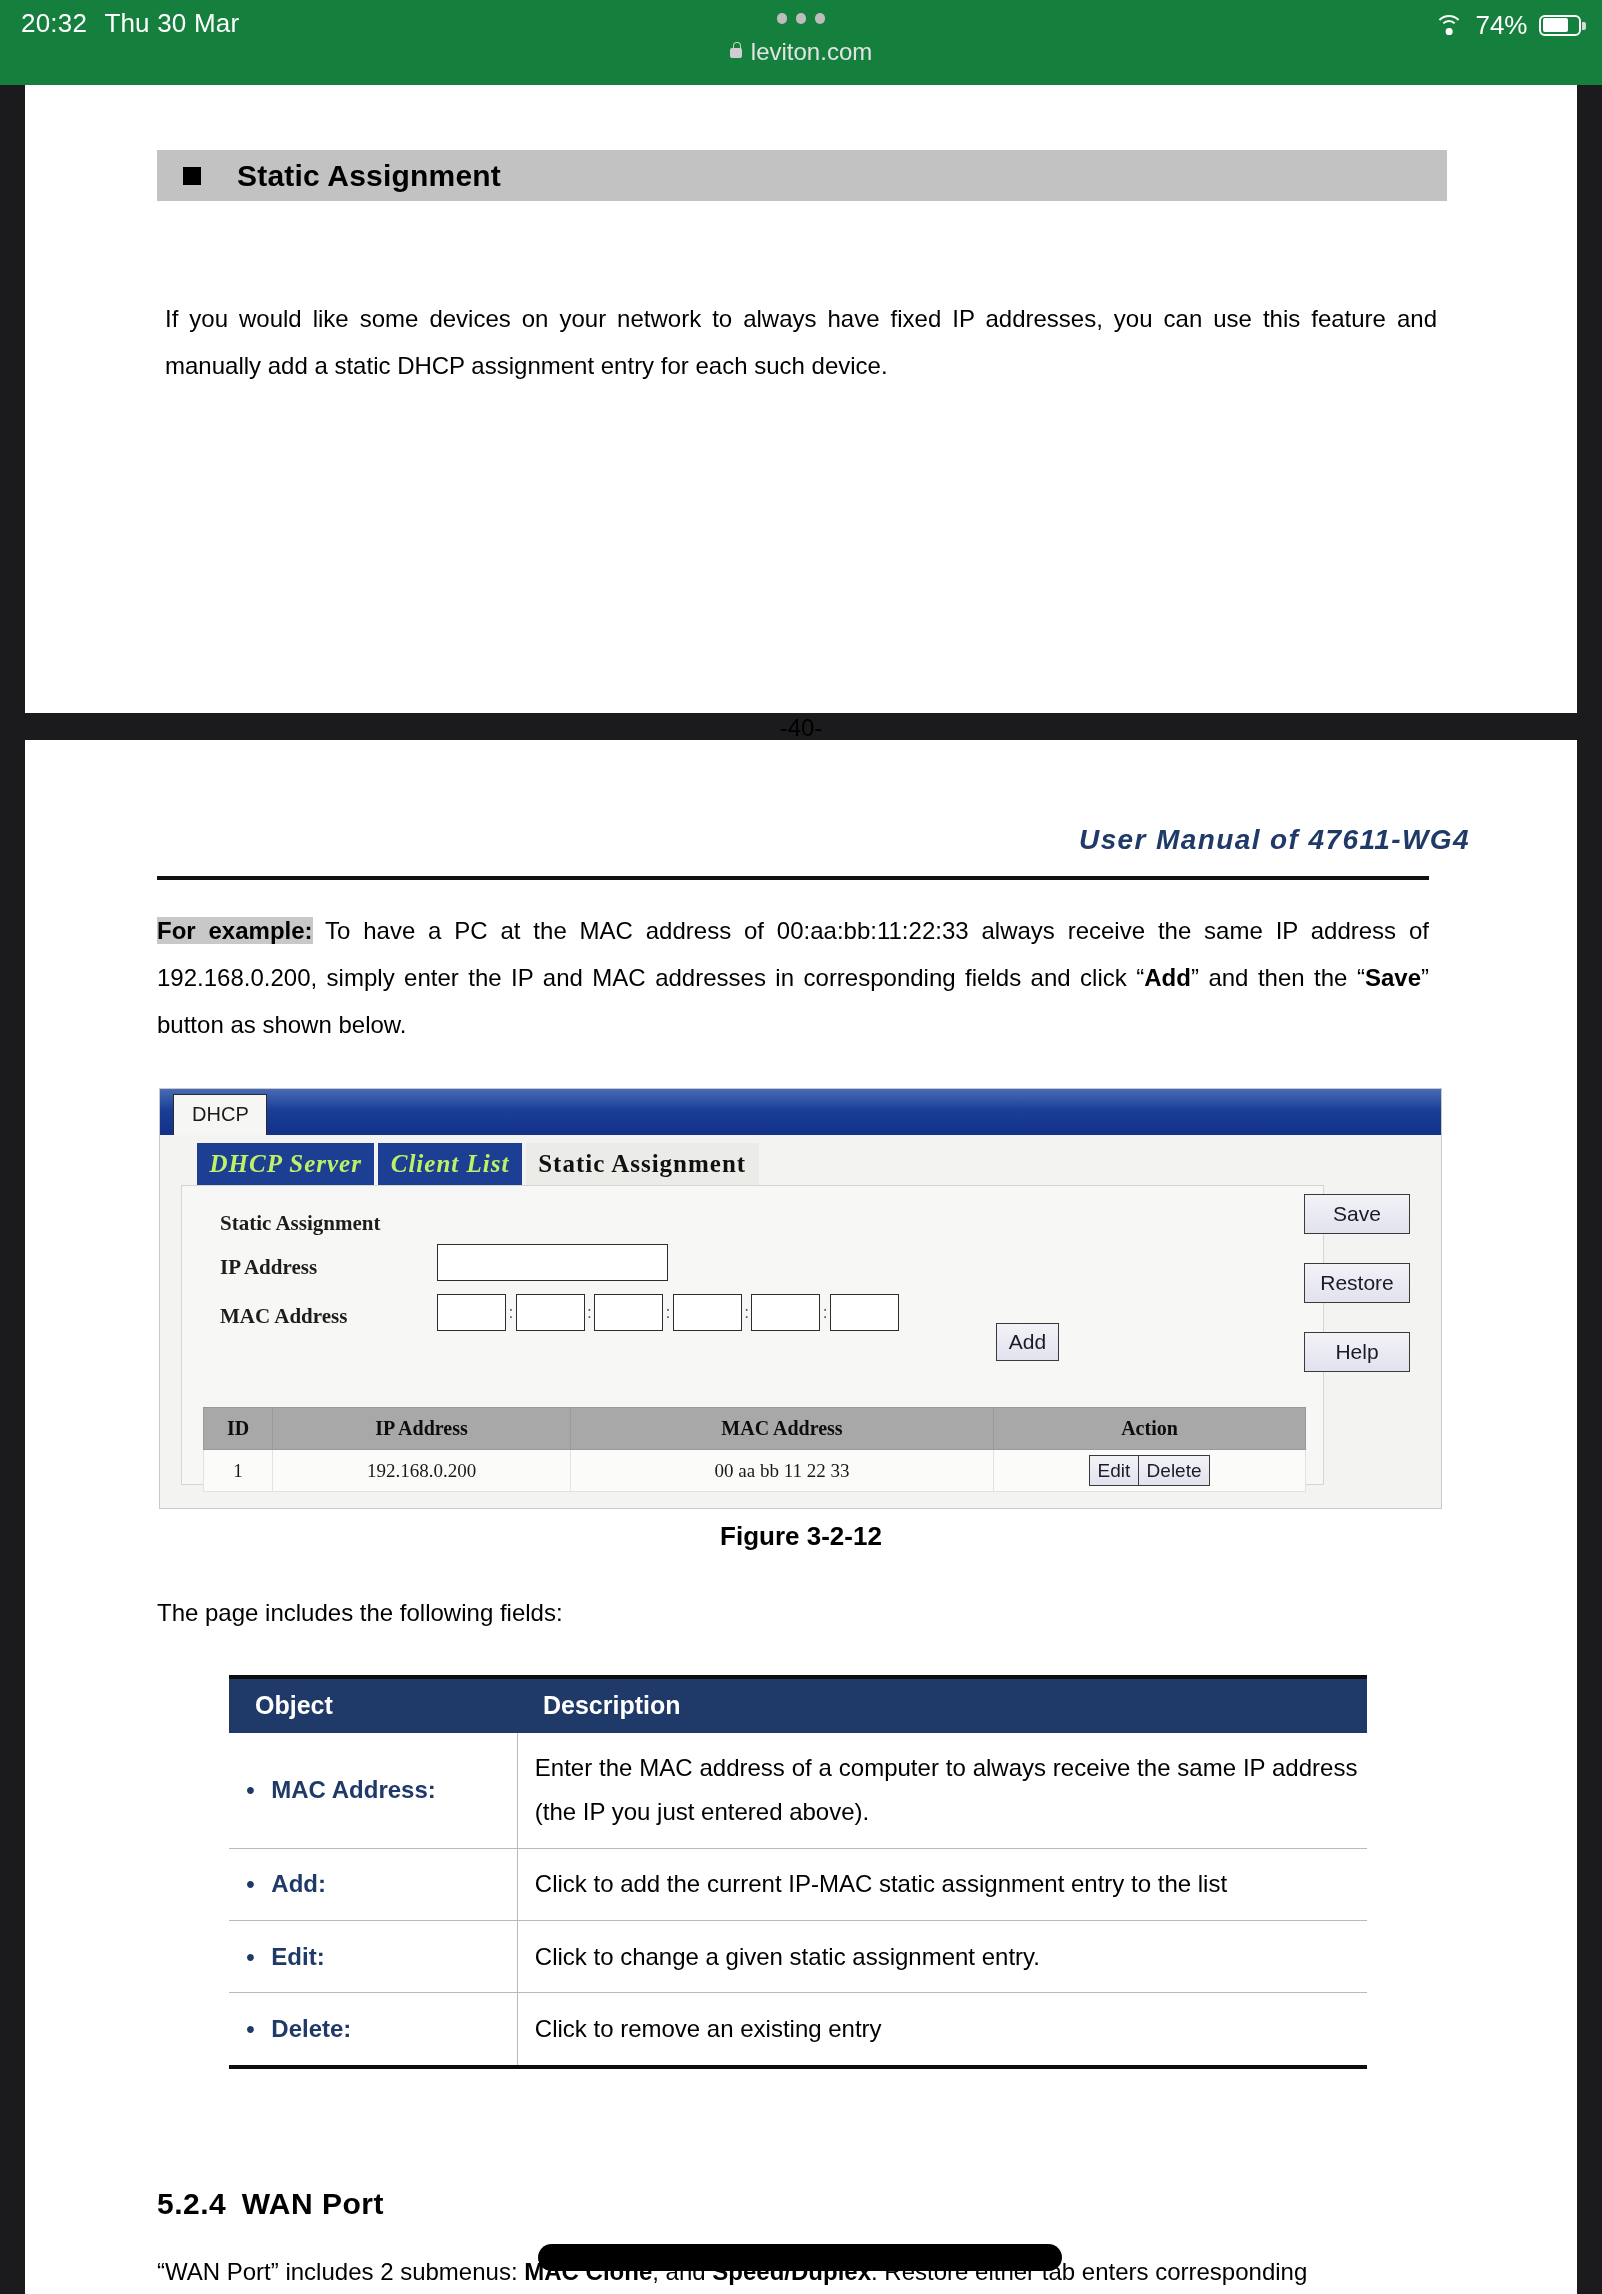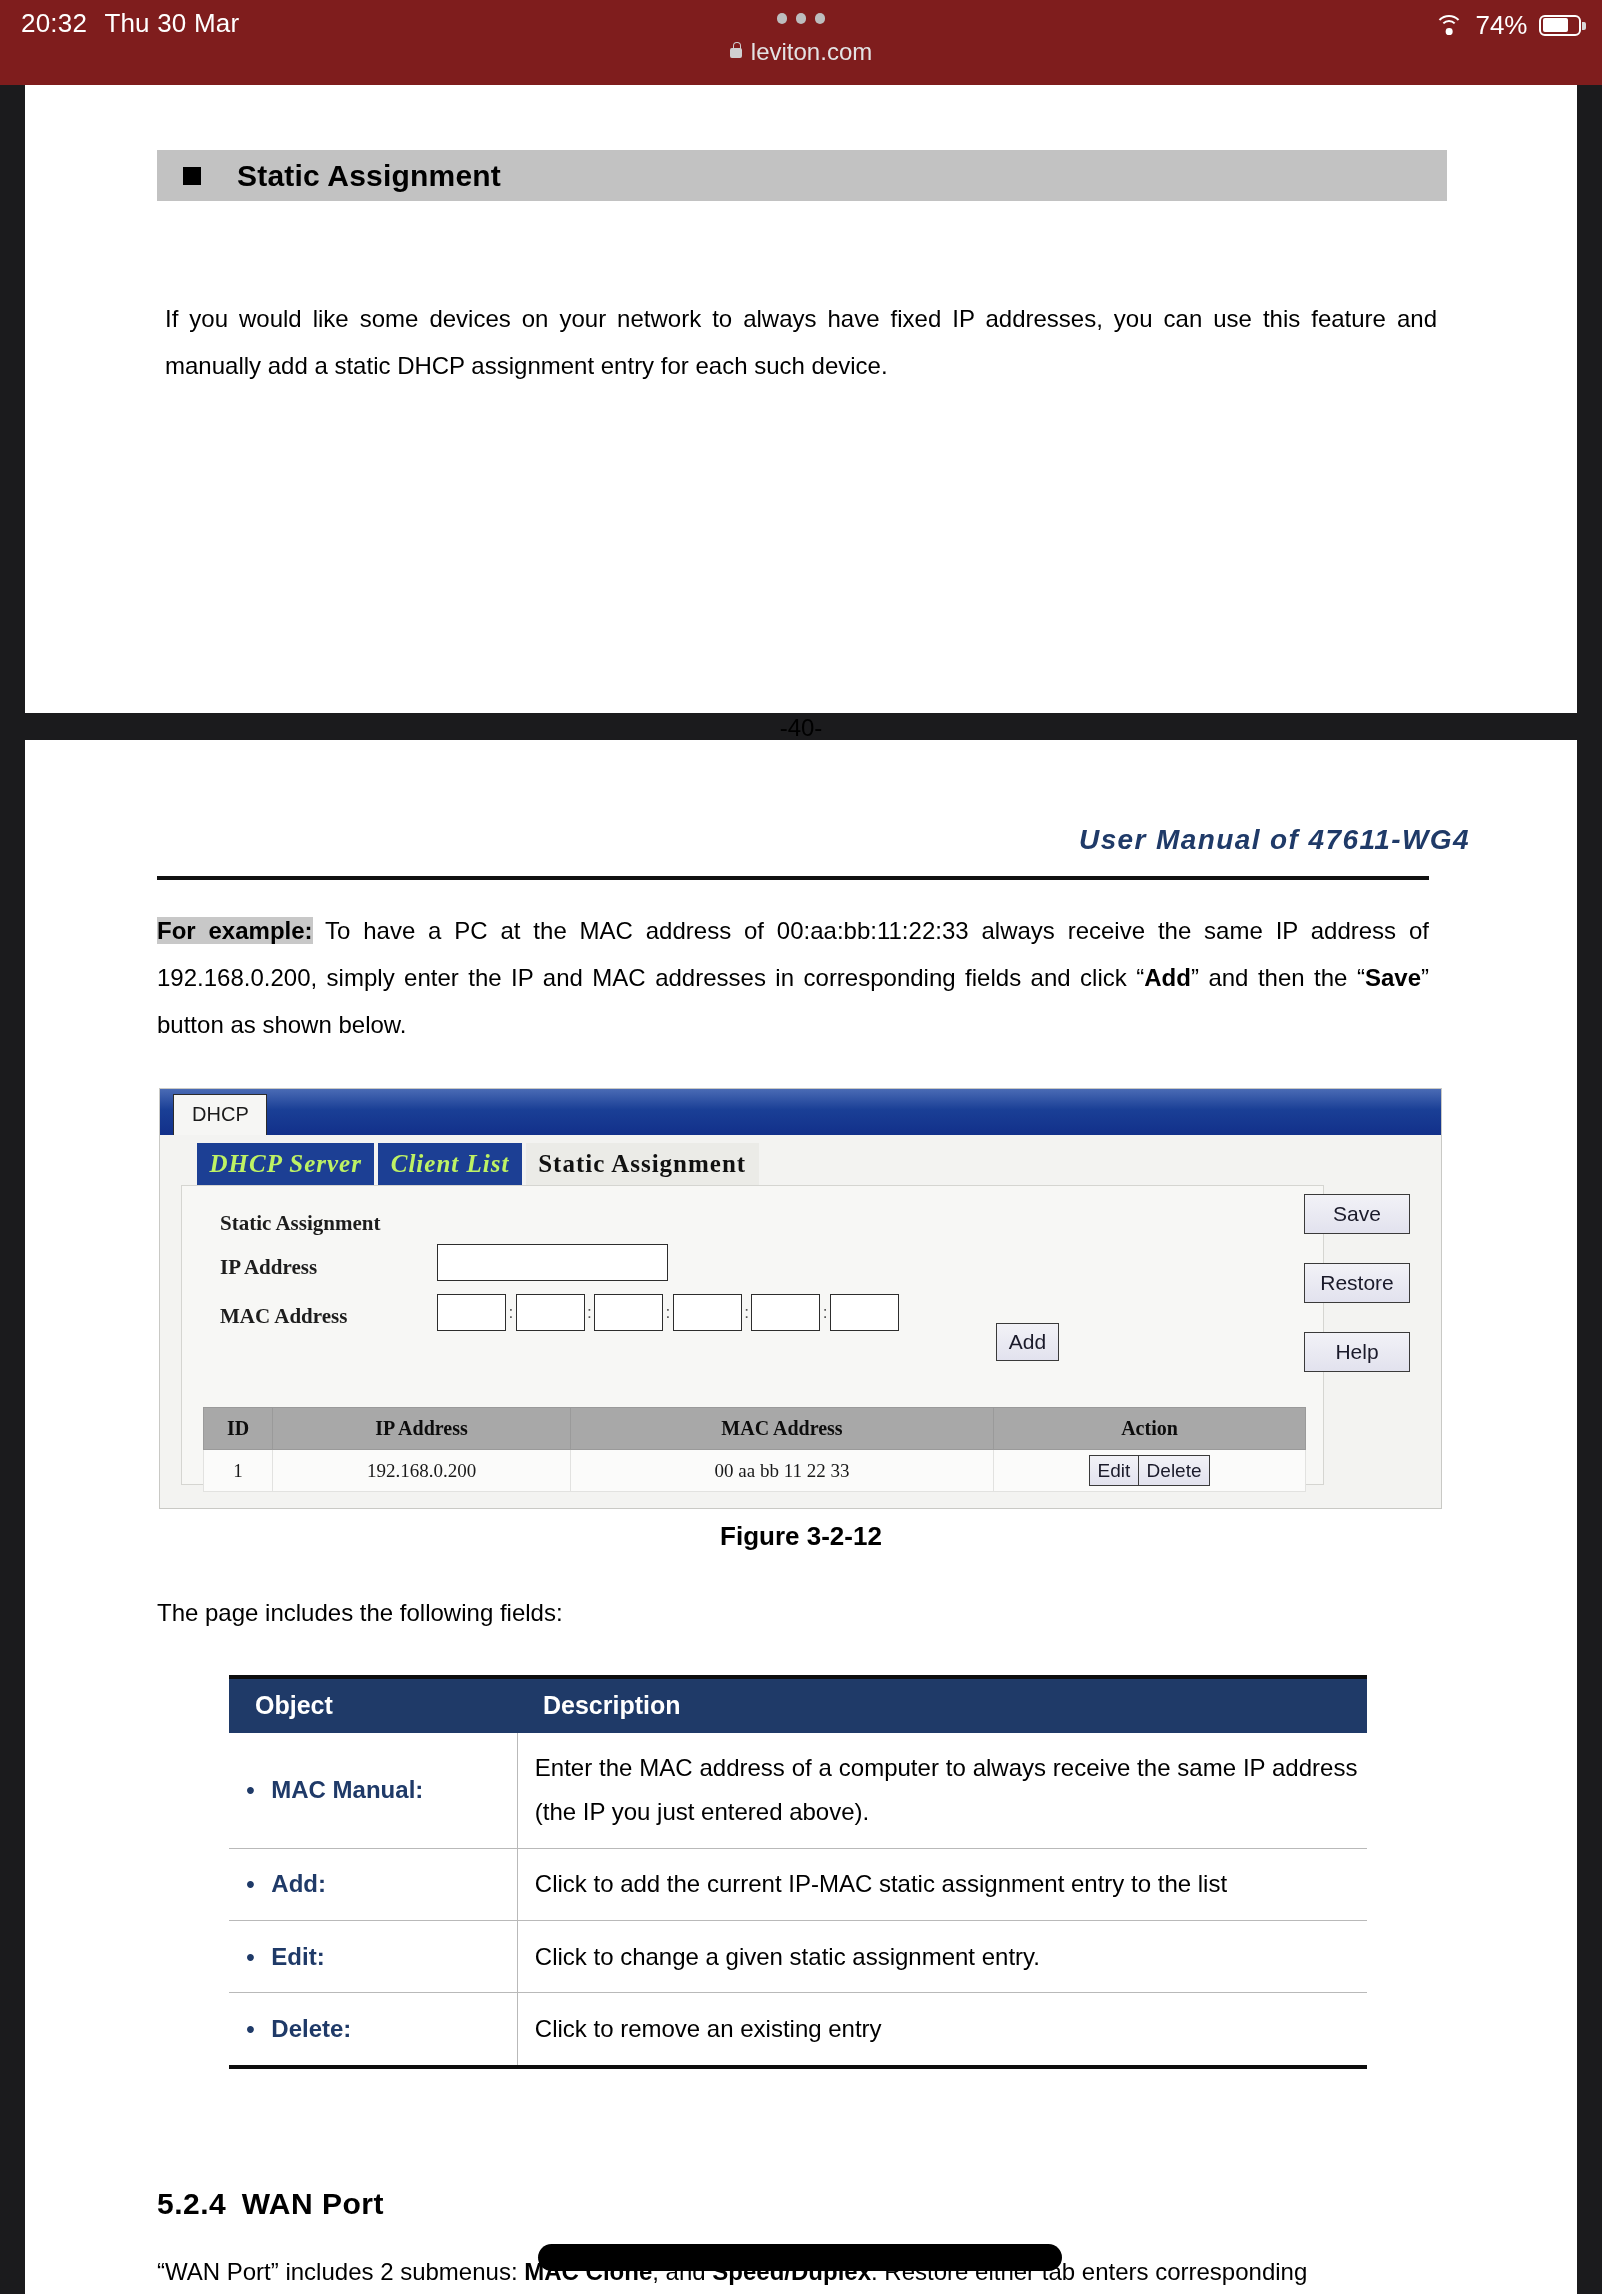--- a/index.html
+++ b/index.html
@@ -11,21 +11,21 @@
     font-family: "Liberation Sans", sans-serif;
     overflow: hidden;
   }
 
   
   .statusbar {
     position: absolute;
     top: 0; left: 0;
     width: 1602px;
     height: 85px;
-    background: #7f1d1d;
+    background: #15803d;
     color: #ffffff;
   }
   .sb-left {
     position: absolute;
     left: 21px; top: 7.7px;
     font-size: 26px;
     letter-spacing: 0.2px;
     display: flex;
     gap: 17.3px;
     align-items: baseline;
@@ -522,21 +522,21 @@
 
 <table class="objtable">
   <thead>
     <tr>
       <th class="c1">Object</th>
       <th class="c2">Description</th>
     </tr>
   </thead>
   <tbody>
     <tr>
-      <td class="c1"><span class="bul">•</span><span>MAC Manual:</span></td>
+      <td class="c1"><span class="bul">•</span><span>MAC Address:</span></td>
       <td class="c2">Enter the MAC address of a computer to always receive the same IP address (the IP you just entered above).</td>
     </tr>
     <tr>
       <td class="c1"><span class="bul">•</span><span>Add:</span></td>
       <td class="c2">Click to add the current IP-MAC static assignment entry to the list</td>
     </tr>
     <tr>
       <td class="c1"><span class="bul">•</span><span>Edit:</span></td>
       <td class="c2">Click to change a given static assignment entry.</td>
     </tr>

